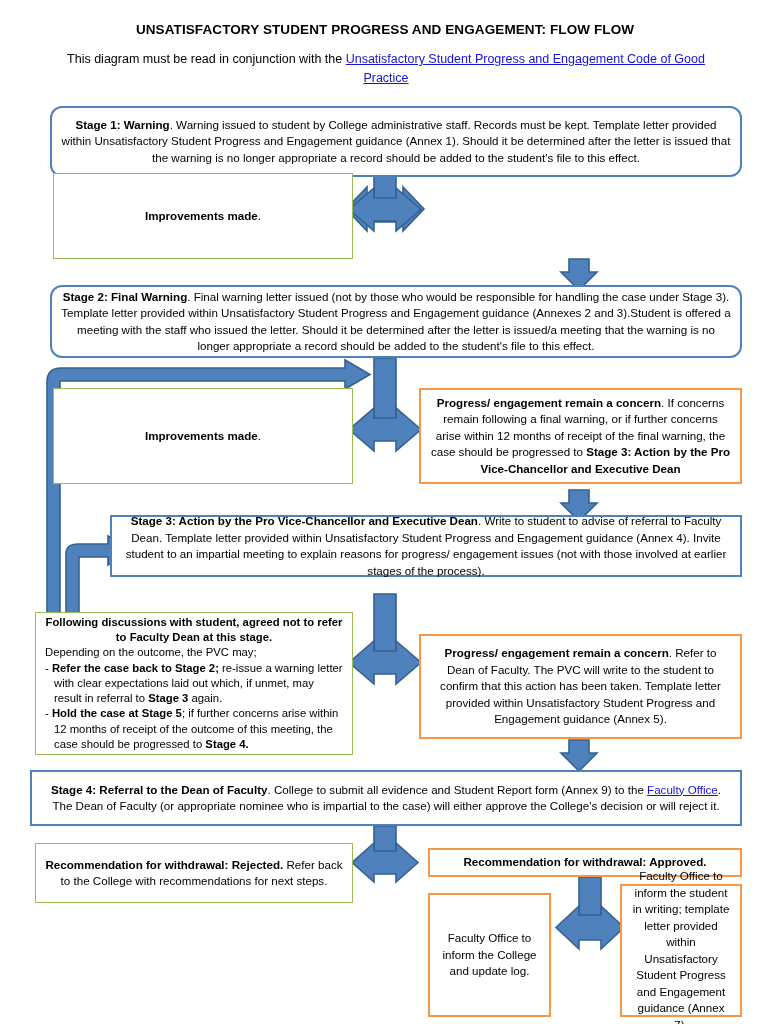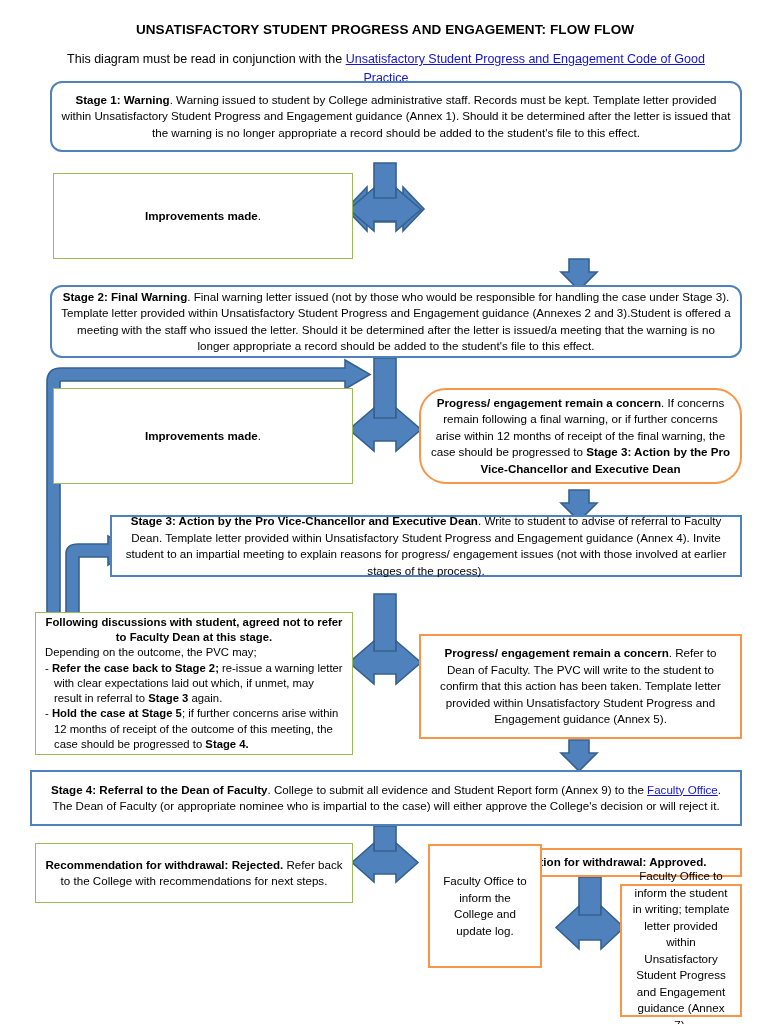--- a/index.html
+++ b/index.html
@@ -115,21 +115,21 @@
       <path d="M66,620 L66,554 Q66,544 78,544 L108,544 L108,536 L131,550.5 L108,565 L108,557 L79,557 L79,620 Z"></path>
     </g>
   </svg>
 
   <div class="doc-title">UNSATISFACTORY STUDENT PROGRESS AND ENGAGEMENT: FLOW FLOW</div>
 
   <div class="doc-subtitle">
     <span>This diagram must be read in conjunction with the </span><a href="#" class="inline-link">Unsatisfactory Student Progress and Engagement Code of Good Practice</a>
   </div>
 
-  <div class="box box-blue" style="left:50px; top:81px; width:692px; height:71px;border-radius:12px;">
+  <div class="box box-blue" style="left:50px; top:106px; width:692px; height:71px;border-radius:12px;">
     <div class="inner">
       <b>Stage 1: Warning</b><span>. Warning issued to student by College administrative staff. Records must be kept. Template letter provided within Unsatisfactory Student Progress and Engagement guidance (Annex 1). Should it be determined after the letter is issued that the warning is no longer appropriate a record should be added to the student's file to this effect.</span>
     </div>
   </div>
 
   <div class="box box-green" style="left:53px; top:173px; width:300px; height:86px;">
     <div class="inner">
       <b>Improvements made</b><span>.</span>
     </div>
   </div>
@@ -140,21 +140,21 @@
       <b>Stage 2: Final Warning</b><span>. Final warning letter issued (not by those who would be responsible for handling the case under Stage 3). Template letter provided within Unsatisfactory Student Progress and Engagement guidance (Annexes 2 and 3).Student is offered a meeting with the staff who issued the letter. Should it be determined after the letter is issued/a meeting that the warning is no longer appropriate a record should be added to the student's file to this effect.</span>
     </div>
   </div>
 
   <div class="box box-green" style="left:53px; top:388px; width:300px; height:96px;">
     <div class="inner">
       <b>Improvements made</b><span>.</span>
     </div>
   </div>
 
-  <div class="box box-orange" style="left:419px; top:388px; width:323px; height:96px;border-radius:27px;">
+  <div class="box box-orange" style="left:419px; top:388px; width:323px; height:96px;">
     <div class="inner">
       <b>Progress/ engagement remain a concern</b><span>. If concerns remain following a final warning, or if further concerns arise within 12 months of receipt of the final warning, the case should be progressed to </span><b>Stage 3: Action by the Pro Vice-Chancellor and Executive Dean</b>
     </div>
   </div>
 
   <div class="box box-blue" style="left:110px; top:515px; width:632px; height:62px;">
     <div class="inner">
       <b>Stage 3: Action by the Pro Vice-Chancellor and Executive Dean</b><span>. Write to student to advise of referral to Faculty Dean. Template letter provided within Unsatisfactory Student Progress and Engagement guidance (Annex 4). Invite student to an impartial meeting to explain reasons for progress/ engagement issues (not with those involved at earlier stages of the process).</span>
     </div>
   </div>
@@ -185,21 +185,21 @@
       <b>Recommendation for withdrawal: Rejected.</b><span> Refer back to the College with recommendations for next steps.</span>
     </div>
   </div>
 
   <div class="box box-orange" style="left:428px; top:848px; width:314px; height:29px;">
     <div class="inner">
       <b>Recommendation for withdrawal: Approved.</b>
     </div>
   </div>
 
-  <div class="box box-orange" style="left:428px; top:844px; width:114px; height:124px;align-items:center;">
+  <div class="box box-orange" style="left:428px; top:893px; width:123px; height:124px;align-items:center;">
     <div class="inner">Faculty Office to inform the College and update log.</div>
   </div>
 
   <div class="box box-orange" style="left:620px; top:884px; width:122px; height:133px;">
     <div class="inner">Faculty Office to inform the student in writing; template letter provided within Unsatisfactory Student Progress and Engagement guidance (Annex 7).</div>
   </div>
 
 </div>
 
 </body></html>

